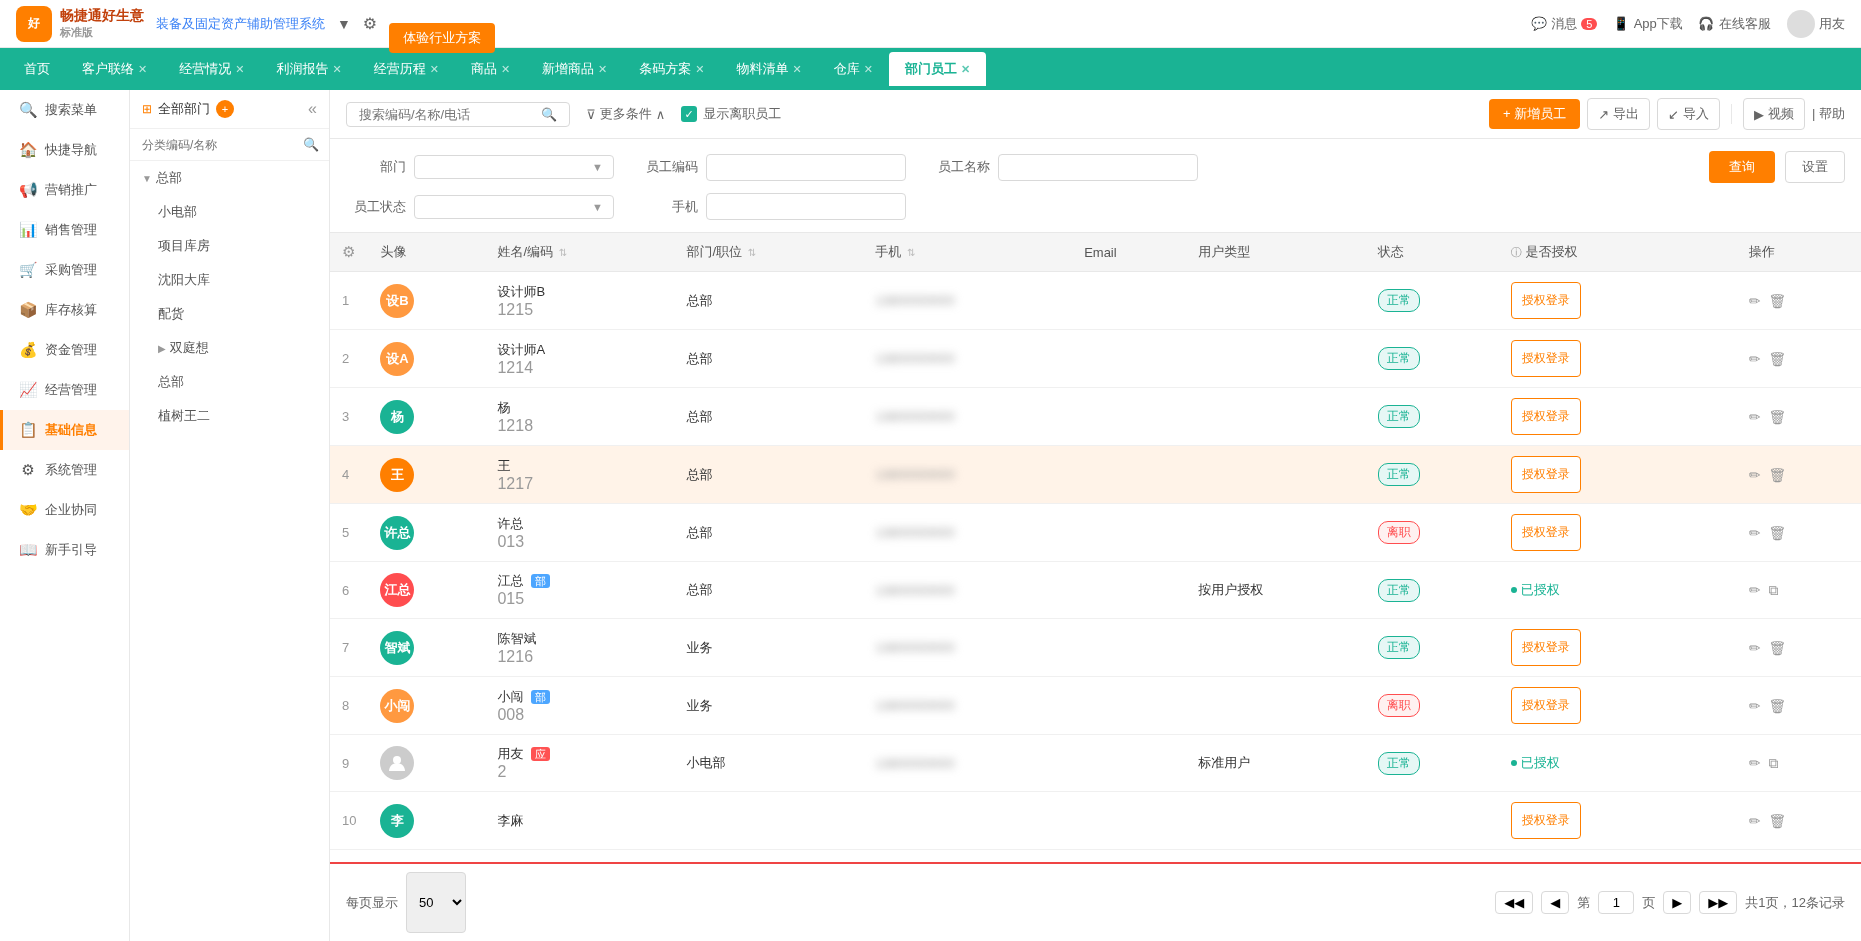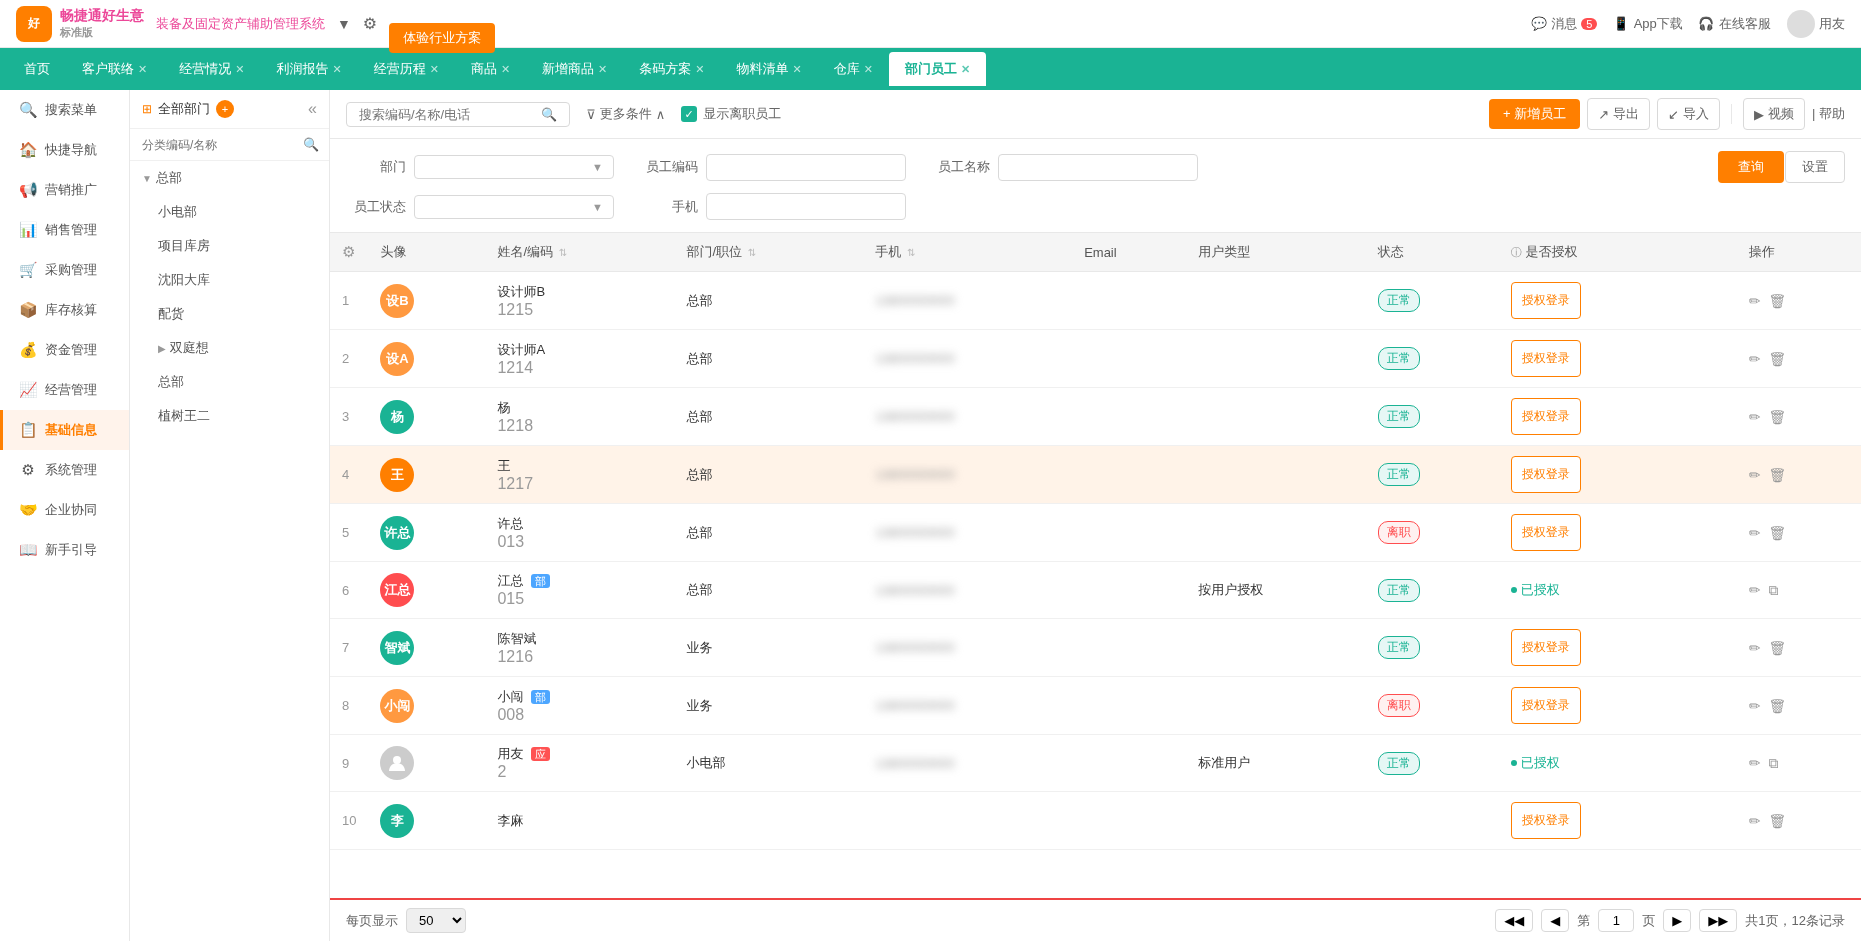--- a/index.html
+++ b/index.html
@@ -7,21 +7,21 @@
 
     
     .top-bar {
       display: flex; align-items: center; height: 48px;
       background: #fff; border-bottom: 1px solid #e8e8e8;
       padding: 0 16px; justify-content: space-between;
     }
     .top-bar-left { display: flex; align-items: center; gap: 12px; }
     .logo-area { display: flex; align-items: center; gap: 8px; color: #ff7f00; font-weight: bold; font-size: 15px; }
     .logo-icon { width: 36px; height: 36px; background: #ff7f00; border-radius: 8px; display: flex; align-items: center; justify-content: center; color: #fff; font-size: 12px; font-weight: bold; }
-    .system-name { font-size: 13px; color: #ec4899; }
+    .system-name { font-size: 13px; color: #3b82f6; }
     .dropdown-btn { background: none; border: none; cursor: pointer; color: #666; font-size: 14px; }
     .settings-btn { background: none; border: none; cursor: pointer; color: #666; font-size: 16px; }
     .trial-btn { background: #ff7f00; color: #fff; border: none; border-radius: 4px; padding: 6px 14px; cursor: pointer; font-size: 13px; margin-top: 29px; }
     .top-bar-right { display: flex; align-items: center; gap: 16px; color: #666; font-size: 13px; }
     .top-right-item { display: flex; align-items: center; gap: 4px; cursor: pointer; }
     .badge { background: #ff4d4f; color: #fff; border-radius: 10px; padding: 0 5px; font-size: 11px; }
     .avatar { width: 28px; height: 28px; background: #ddd; border-radius: 50%; }
 
     
     .nav-tabs {
@@ -89,21 +89,21 @@
 
     
     .filter-panel { background: #fff; border-bottom: 1px solid #e8e8e8; padding: 12px 16px; flex-shrink: 0; }
     .filter-row { display: flex; align-items: center; gap: 24px; margin-bottom: 10px; }
     .filter-row:last-child { margin-bottom: 0; }
     .filter-item { display: flex; align-items: center; gap: 8px; }
     .filter-label { color: #666; font-size: 13px; width: 60px; text-align: right; }
     .filter-select { display: flex; align-items: center; border: 1px solid #d9d9d9; border-radius: 4px; padding: 5px 10px; min-width: 200px; cursor: pointer; background: #fff; font-size: 13px; }
     .filter-select-arrow { margin-left: auto; color: #999; font-size: 11px; }
     .filter-input { border: 1px solid #d9d9d9; border-radius: 4px; padding: 5px 10px; min-width: 200px; font-size: 13px; outline: none; }
-    .filter-btn-group { display: flex; gap: 1px; margin-left: auto; }
+    .filter-btn-group { display: flex; gap: 10px; margin-left: auto; }
     .btn-search { background: #ff7f00; color: #fff; border: none; border-radius: 4px; padding: 6px 20px; cursor: pointer; font-size: 13px; }
     .btn-set { background: #fff; color: #666; border: 1px solid #d9d9d9; border-radius: 4px; padding: 6px 16px; cursor: pointer; font-size: 13px; }
 
     
     .table-wrap { flex: 1; overflow: auto; background: #fff; }
     table { width: 100%; border-collapse: collapse; }
     thead th {
       background: #f5f5f5; padding: 10px 12px; text-align: left;
       font-size: 13px; color: #555; font-weight: 500; border-bottom: 1px solid #e8e8e8;
       white-space: nowrap;
@@ -144,21 +144,21 @@
     
     .dept-tag { background: #4da6ff; color: #fff; border-radius: 3px; padding: 1px 4px; font-size: 11px; margin-left: 4px; }
     .dept-tag-red { background: #ff5252; color: #fff; border-radius: 3px; padding: 1px 4px; font-size: 11px; margin-left: 4px; }
 
     
     .pagination {
       display: flex; align-items: center; justify-content: space-between;
       padding: 8px 16px; background: #fff; border-top: 2px solid #ef4444; flex-shrink: 0; font-size: 13px;
     }
     .pagination-left { display: flex; align-items: center; gap: 8px; color: #666; }
-    .page-size-select { border: 1px solid #d9d9d9; border-radius: 4px; padding: 3px 8px; font-size: 13px; }
+    .page-size-select { border: 1px solid #d9d9d9; border-radius: 4px; padding: 21px 8px; font-size: 13px; }
     .pagination-right { display: flex; align-items: center; gap: 8px; color: #666; }
     .page-btn { border: 1px solid #d9d9d9; border-radius: 4px; padding: 3px 8px; cursor: pointer; background: #fff; font-size: 13px; }
     .page-input { border: 1px solid #d9d9d9; border-radius: 4px; padding: 3px 6px; width: 36px; font-size: 13px; text-align: center; }
     .total-text { color: #666; }
 
     
     .phone-blur { filter: blur(4px); color: #999; font-size: 13px; }
 
     
     .gear-header { cursor: pointer; color: #999; font-size: 15px; }
@@ -167,21 +167,21 @@
     .sort-icon { color: #bbb; font-size: 10px; margin-left: 2px; }
   </style>
 </head>
 <body>
 
 <div class="top-bar">
   <div class="top-bar-left">
     <div class="logo-area">
       <div class="logo-icon">好</div>
       <div>
-        <div style="font-size:14px;font-weight:bold;color:#ec4899;">畅捷通好生意</div>
+        <div style="font-size:14px;font-weight:bold;color:#c2410c;">畅捷通好生意</div>
         <div style="font-size:11px;color:#999;">标准版</div>
       </div>
     </div>
     <span class="system-name">装备及固定资产辅助管理系统</span>
     <button class="dropdown-btn">▼</button>
     <button class="settings-btn">⚙</button>
     <button class="trial-btn">体验行业方案</button>
   </div>
   <div class="top-bar-right">
     <div class="top-right-item">

